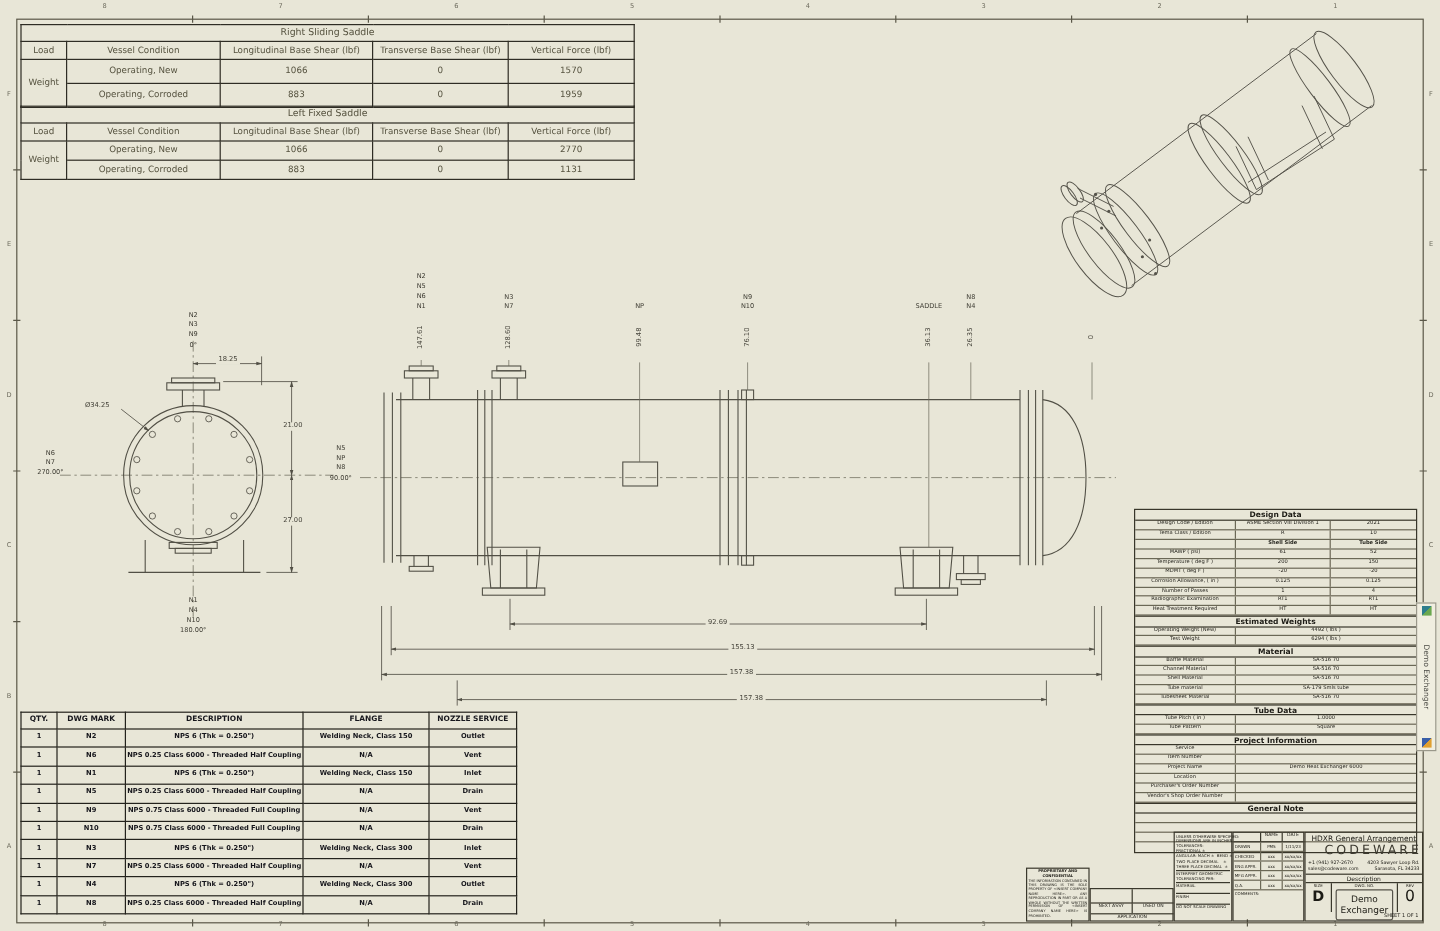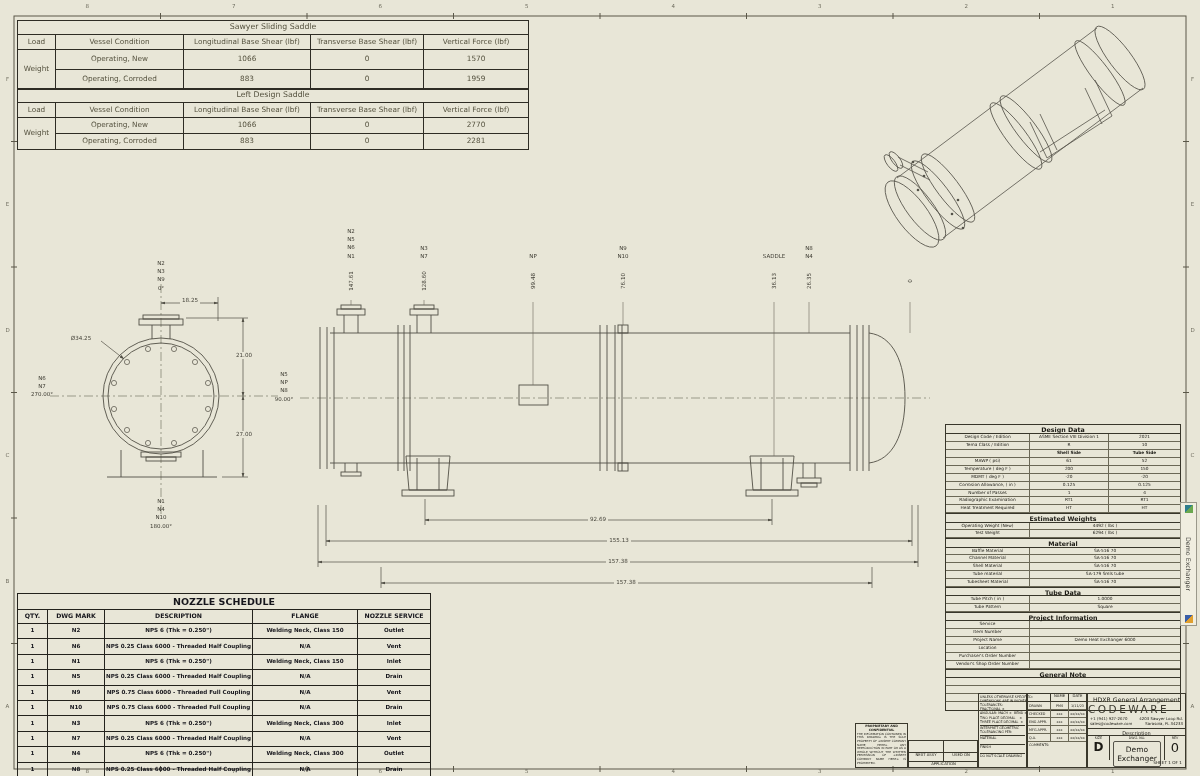--- a/index.html
+++ b/index.html
@@ -296,21 +296,21 @@
 <table class="sad" style="left:17px;top:20px;width:511px;">
   <colgroup>
       <col style="width:38px">
       <col style="width:128px">
       <col style="width:127px">
       <col style="width:113px">
       <col style="width:105px">
     </colgroup>
   <tbody>
       <tr>
-        <th class="ttl" colspan="5" style="height:13px">Sawyer Sliding Saddle</th>
+        <th class="ttl" colspan="5" style="height:13px">Right Sliding Saddle</th>
       </tr>
   <tr style="height:15px">
     <td>Load</td>
     <td>Vessel Condition</td>
     <td>Longitudinal Base Shear (lbf)</td>
     <td>Transverse Base Shear (lbf)</td>
     <td>Vertical Force (lbf)</td>
   </tr>
   <tr style="height:20px">
     <td rowspan="2">Weight</td>
@@ -331,57 +331,54 @@
 <table class="sad" style="left:17px;top:88px;width:511px;">
   <colgroup>
       <col style="width:38px">
       <col style="width:128px">
       <col style="width:127px">
       <col style="width:113px">
       <col style="width:105px">
     </colgroup>
   <tbody>
       <tr>
-        <th class="ttl" colspan="5" style="height:13px">Left Design Saddle</th>
+        <th class="ttl" colspan="5" style="height:13px">Left Fixed Saddle</th>
       </tr>
   <tr style="height:15px">
     <td>Load</td>
     <td>Vessel Condition</td>
     <td>Longitudinal Base Shear (lbf)</td>
     <td>Transverse Base Shear (lbf)</td>
     <td>Vertical Force (lbf)</td>
   </tr>
   <tr style="height:16px">
     <td rowspan="2">Weight</td>
     <td>Operating, New</td>
     <td>1066</td>
     <td>0</td>
     <td>2770</td>
   </tr>
   <tr style="height:16px">
     <td>Operating, Corroded</td>
     <td>883</td>
     <td>0</td>
-    <td>2281</td>
+    <td>1131</td>
   </tr>
 </tbody>
   </table>
 
 <table class="noz">
   <colgroup>
       <col style="width:30px">
       <col style="width:57px">
       <col style="width:148px">
       <col style="width:105px">
       <col style="width:73px">
     </colgroup>
   <thead>
-    <tr>
-        <th class="ttl" colspan="5">NOZZLE SCHEDULE</th>
-      </tr>
     <tr class="hd">
       <td>QTY.</td>
       <td>DWG MARK</td>
       <td>DESCRIPTION</td>
       <td>FLANGE</td>
       <td>NOZZLE SERVICE</td>
     </tr>
   </thead>
   <tbody>
 
@@ -700,21 +697,21 @@
           <div style="width:23px;border-right:1px solid #6b6856;padding-left:1px;overflow:hidden;">Q.A.</div>
           <div style="width:18px;border-right:1px solid #6b6856;text-align:center;">xxx</div>
           <div style="flex:1;text-align:center;">xx/xx/xx</div>
         </div>
       </div>
     <div class="tiny" style="padding:1px;">COMMENTS:</div>
   </div>
 
   <div class="box" style="left:232px;top:0;width:99px;height:75px;">
     <div style="font-size:6.2px;text-align:center;padding-top:2px;">HDXR General Arrangement</div>
-    <div style="font-size:10.5px;letter-spacing:2.5px;text-align:left;color:#3c3a30;">CODEWARE</div>
+    <div style="font-size:10.5px;letter-spacing:2.5px;text-align:right;color:#3c3a30;">CODEWARE</div>
     <div style="display:flex;font-size:3.9px;line-height:1.4;padding:1px 2px;">
       <div style="flex:1;">
         <div>+1 (941) 927-2670</div>
         <div>sales@codeware.com</div>
       </div>
       <div style="flex:1;text-align:right;">
         <div>4203 Sawyer Loop Rd.</div>
         <div>Sarasota, FL 34233</div>
       </div>
     </div>

